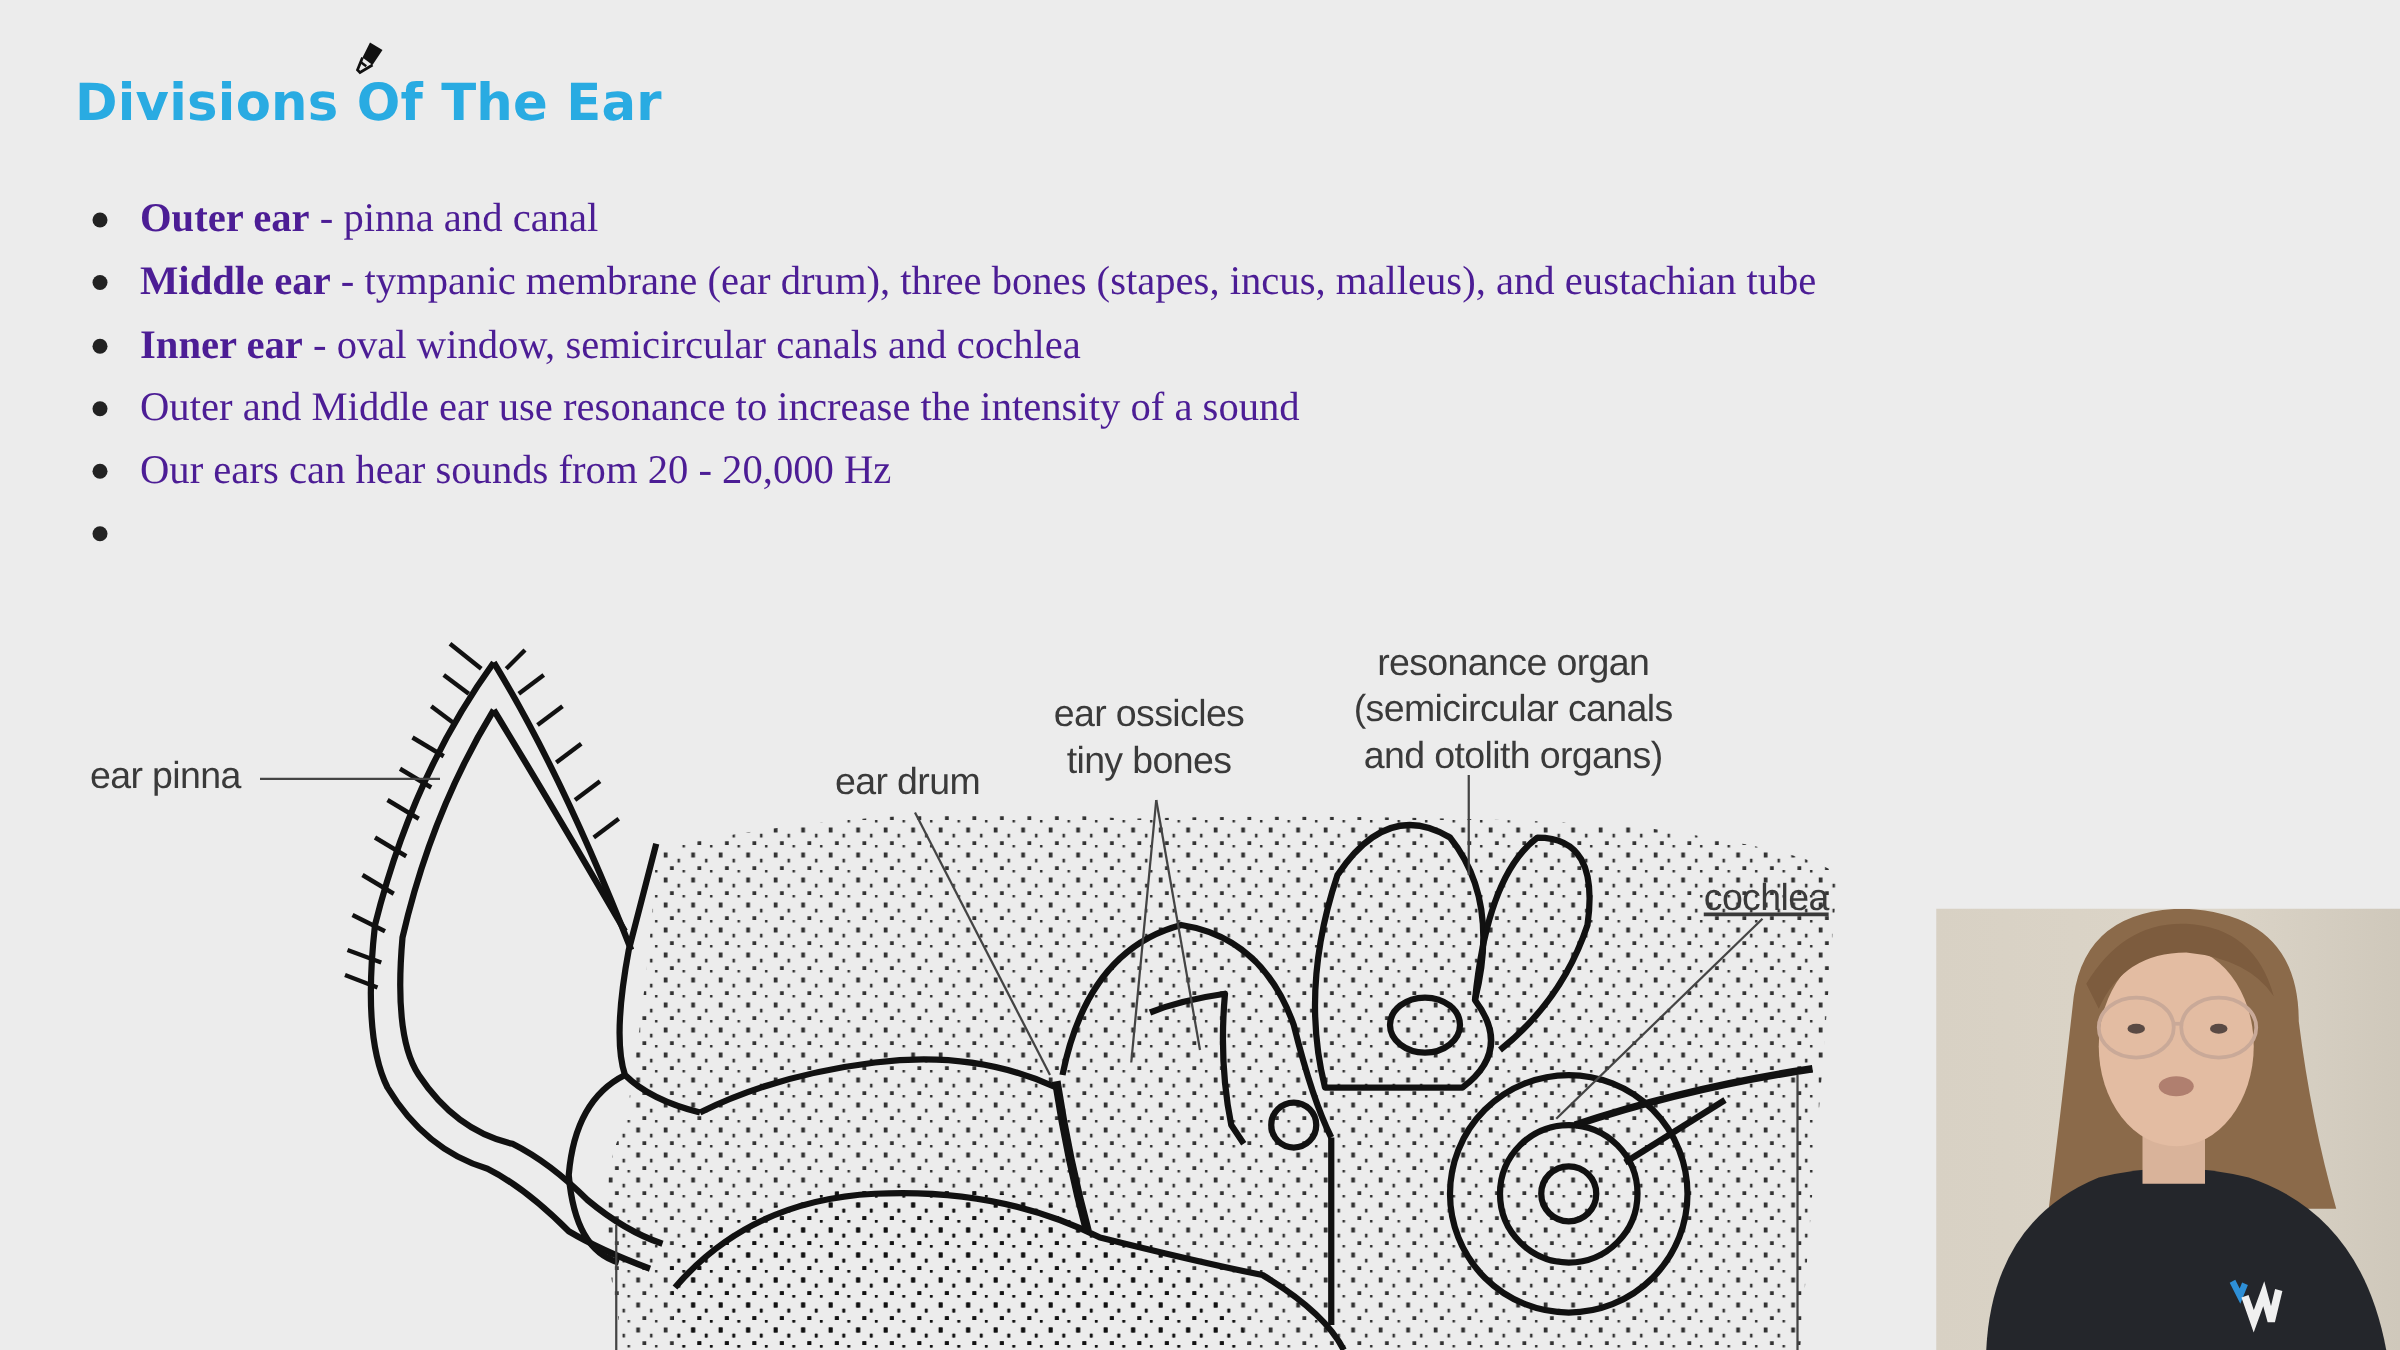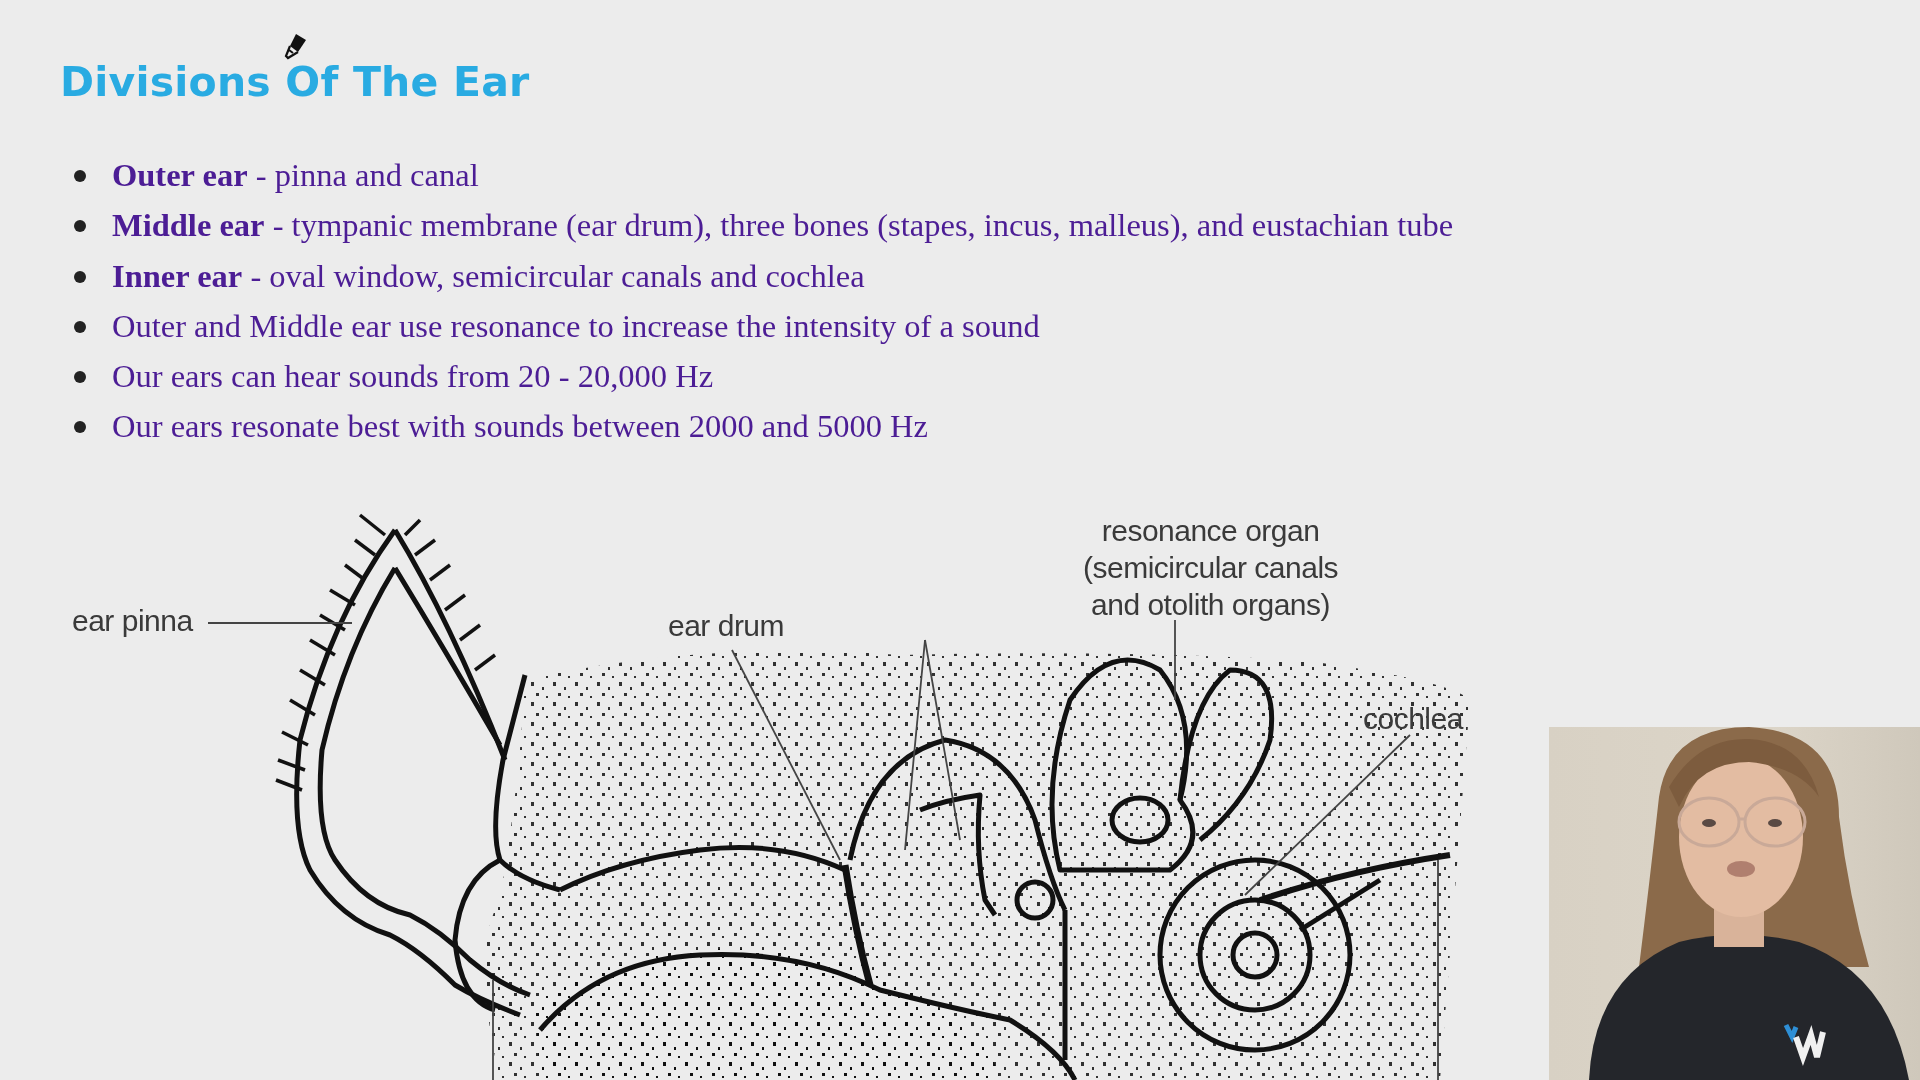--- a/index.html
+++ b/index.html
@@ -72,21 +72,21 @@
   </svg>
 
   <div class="title">Divisions Of The Ear</div>
 
   <ul class="bullets">
     <li><span class="dot"></span><span class="strong">Outer ear</span><span> - pinna and canal</span></li>
     <li><span class="dot"></span><span class="strong">Middle ear</span><span> - tympanic membrane (ear drum), three bones (stapes, incus, malleus), and eustachian tube</span></li>
     <li><span class="dot"></span><span class="strong">Inner ear</span><span> - oval window, semicircular canals and cochlea</span></li>
     <li><span class="dot"></span><span class="strong"></span><span>Outer and Middle ear use resonance to increase the intensity of a sound</span></li>
     <li><span class="dot"></span><span class="strong"></span><span>Our ears can hear sounds from 20 - 20,000 Hz</span></li>
-    <li><span class="dot"></span><span class="strong"></span><span>Our ears resonate best with sounds between 2000 and 5000 Hz</span></li>
+    <li><span class="dot"></span><span class="strong"></span></li>
   </ul>
 
   <div class="diagram">
     <svg viewBox="0 480 1520 600">
       <defs>
         <pattern id="stipple" width="22" height="20" patternUnits="userSpaceOnUse">
           <rect x="3" y="2" width="3" height="4" fill="#111"></rect>
           <rect x="14" y="7" width="2" height="3" fill="#111"></rect>
           <rect x="8" y="13" width="3" height="3" fill="#111"></rect>
           <rect x="18" y="16" width="2" height="2" fill="#111"></rect>
@@ -152,26 +152,30 @@
         <path d="M925 640 L960 840"></path>
         <path d="M1175 620 L1175 700"></path>
         <path d="M1410 735 L1245 895"></path>
         <path d="M493 980 L493 1080"></path>
         <path d="M1438 860 L1438 1080"></path>
       </g>
     </svg>
 
     <div class="label" style="left:72px; top:122px;">ear pinna</div>
     <div class="label" style="left:668px; top:127px;">ear drum</div>
+    <div class="label" style="left:843px; top:73px;">
+      <div>ear ossicles</div>
+      <div>tiny bones</div>
+    </div>
     <div class="label" style="left:1083px; top:32px;">
       <div>resonance organ</div>
       <div>(semicircular canals</div>
       <div>and otolith organs)</div>
     </div>
-    <div class="label" style="left:1363px; top:220px;">cochlea</div>
+    <div class="label" style="left:1363px; top:220px;text-decoration:underline;">cochlea</div>
   </div>
 
   <div class="webcam">
     <svg width="371" height="353" viewBox="0 0 371 353">
 
       <path d="M110 70 Q120 0 200 0 Q290 5 290 90 Q300 170 320 240 L90 240 Q100 160 110 70 Z" fill="#8b6a4a"></path>
 
       <path d="M40 353 Q45 250 130 215 Q190 200 250 215 Q340 245 360 353 Z" fill="#24262b"></path>
 
       <rect x="165" y="160" width="50" height="60" fill="#d9b39a"></rect>

